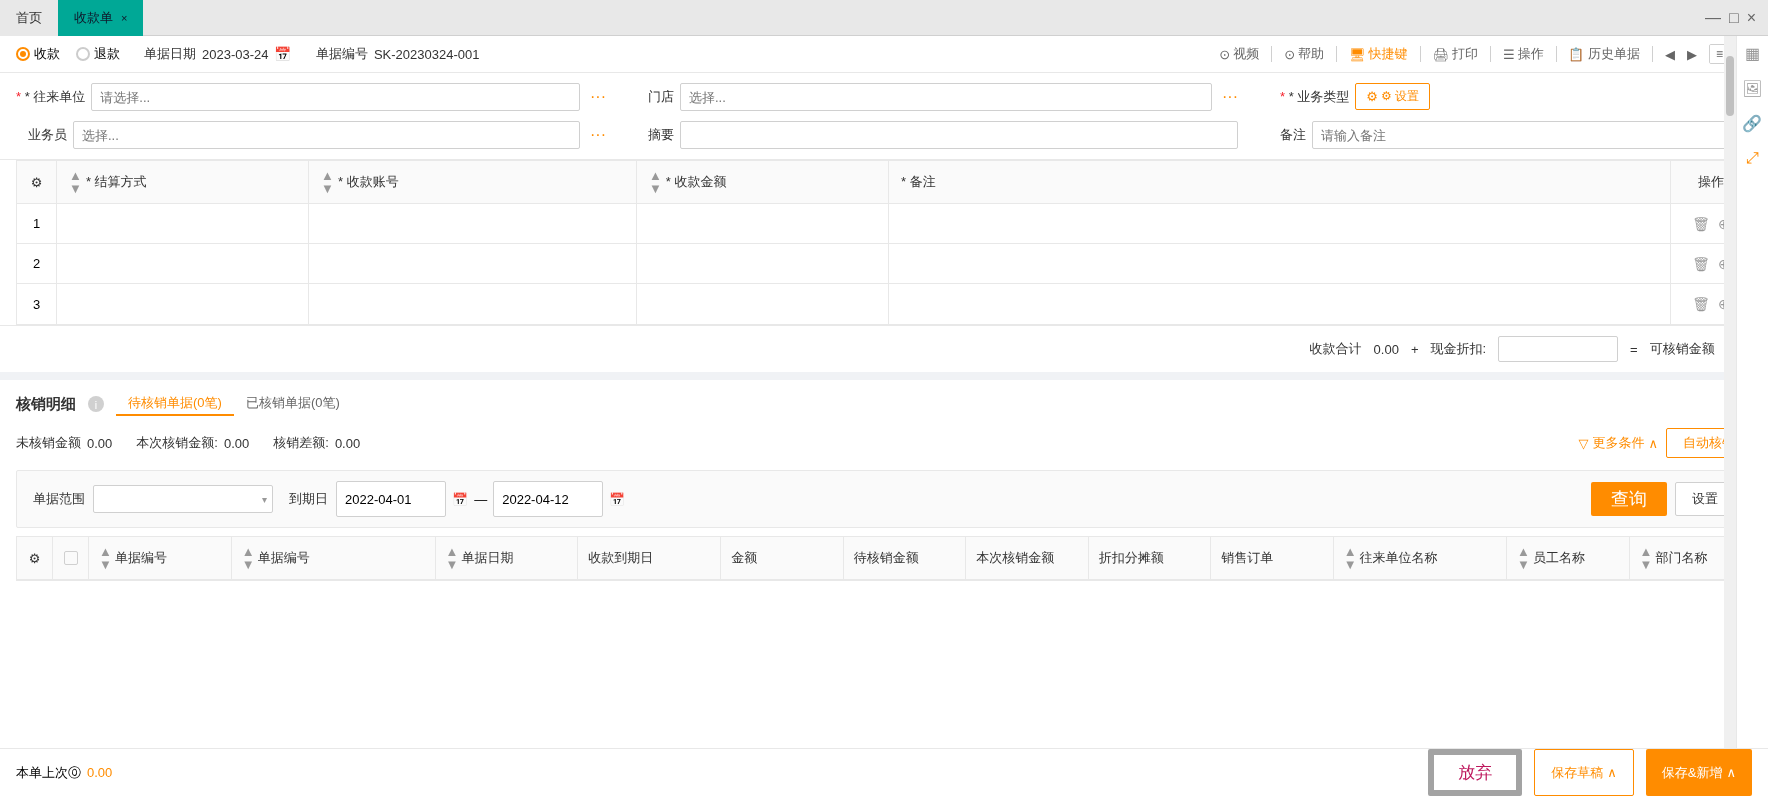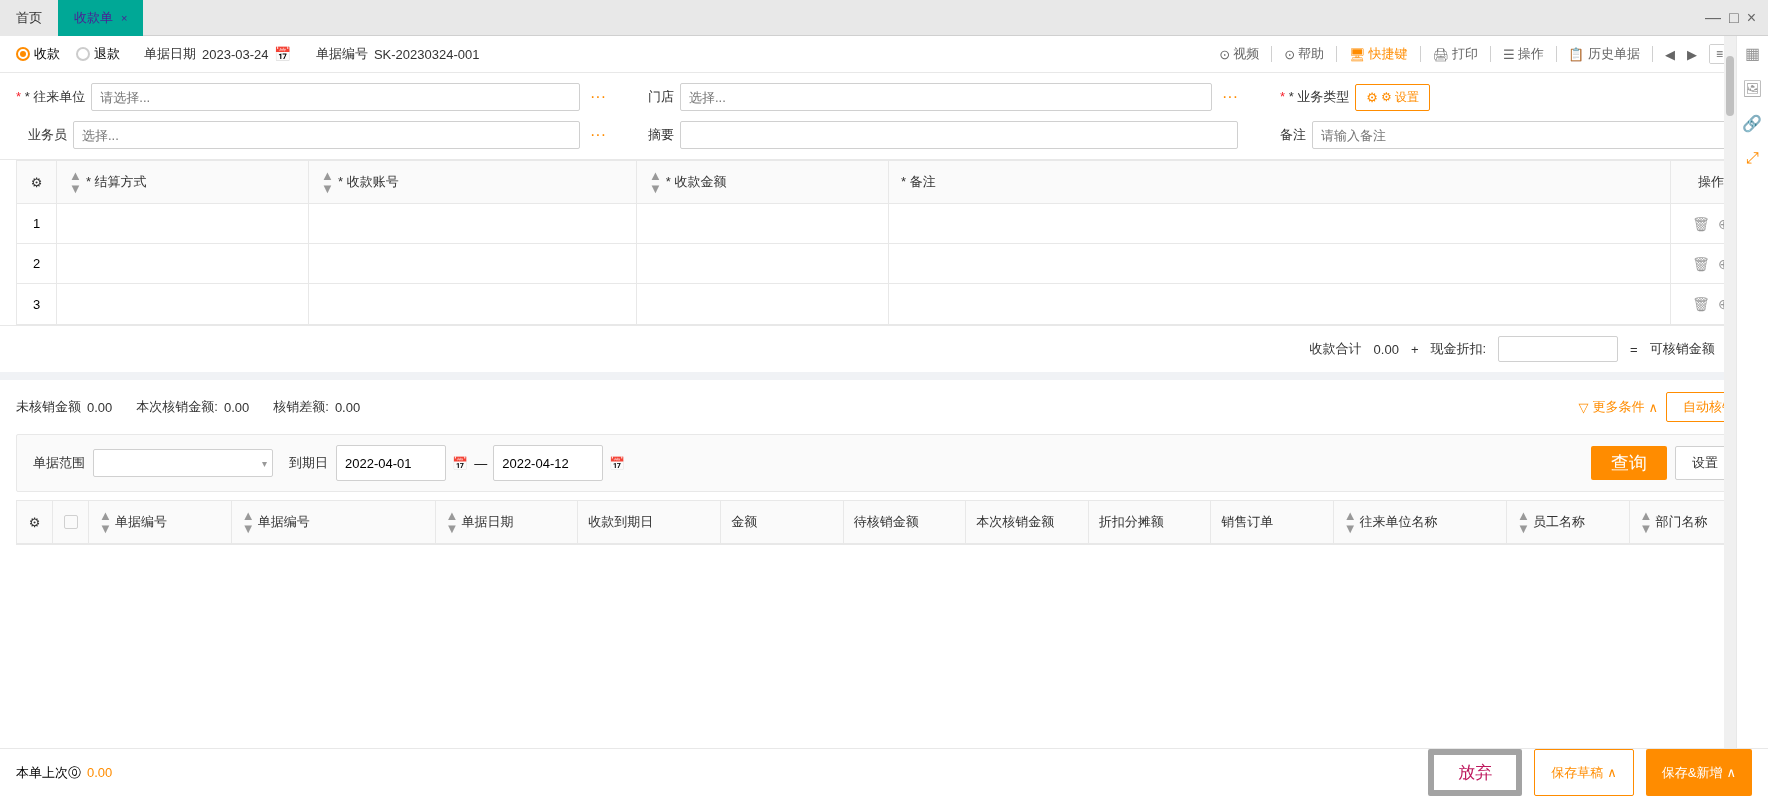--- a/index.html
+++ b/index.html
@@ -6,21 +6,21 @@
     body { background: #f0f2f5; overflow: hidden; width: 1768px; height: 796px; }
 
     
     .tab-bar {
       display: flex; align-items: center; background: #e8e8e8; height: 36px; border-bottom: 1px solid #d0d0d0;
     }
     .tab-item {
       padding: 0 16px; height: 36px; display: flex; align-items: center; cursor: pointer; font-size: 13px; color: #333;
     }
     .tab-item.home { background: #e8e8e8; }
-    .tab-item.active { background: #00a896; color: #4c1d95; }
+    .tab-item.active { background: #00a896; color: #0f172a; }
     .tab-close { margin-left: 8px; font-size: 11px; cursor: pointer; }
     .tab-bar-right { margin-left: auto; display: flex; align-items: center; gap: 8px; padding-right: 12px; }
     .tab-bar-right span { font-size: 16px; cursor: pointer; color: #666; }
 
     
     .main-content { background: #fff; height: calc(796px - 36px); overflow-y: auto; }
 
     
     .form-header {
       background: #fff; padding: 8px 16px; border-bottom: 1px solid #e8e8e8;
@@ -38,21 +38,21 @@
     .header-right { margin-left: auto; display: flex; align-items: center; gap: 12px; font-size: 12px; color: #666; }
     .header-right .action-btn { display: flex; align-items: center; gap: 3px; cursor: pointer; color: #666; }
     .header-right .action-btn.highlight { color: #ff8c00; }
     .divider-v { width: 1px; height: 16px; background: #d0d0d0; }
     .view-btns { display: flex; border: 1px solid #d0d0d0; border-radius: 2px; overflow: hidden; }
     .view-btn { padding: 2px 6px; cursor: pointer; font-size: 12px; background: #fff; color: #666; }
     .view-btn.active { background: #ff8c00; color: #fff; }
 
     
     .form-fields { padding: 10px 16px; background: #fff; display: flex; flex-direction: column; gap: 10px; border-bottom: 1px solid #e8e8e8; }
-    .fields-row { display: flex; align-items: center; gap: 5px; }
+    .fields-row { display: flex; align-items: flex-start; gap: 5px; }
     .field-group { display: flex; align-items: center; flex: 1; gap: 6px; }
     .field-label { color: #333; white-space: nowrap; min-width: fit-content; }
     .field-label.required::before { content: '* '; color: #f5222d; }
     .field-input { flex: 1; height: 28px; border: 1px solid #d0d0d0; border-radius: 2px; padding: 0 8px; color: #c2410c; background: #fff; outline: none; min-width: 0; }
     .more-btn { color: #ff8c00; cursor: pointer; font-size: 16px; margin-left: 4px; }
 
     
     .table-section { padding: 0 16px; background: #fff; }
     .table-container { border: 1px solid #e8e8e8; }
     .table-header { display: flex; background: #fafafa; border-bottom: 1px solid #e8e8e8; }
@@ -346,20 +346,32 @@
     <span>现金折扣:</span>
     <input class="summary-input" type="text" style="">
     <span>=</span>
     <span>可核销金额</span>
     <span class="summary-orange">0.00</span>
   </div>
 
   <div class="section-divider"></div>
 
   <div class="verification-section">
+    <div class="section-title">
+      <span class="section-title-text">核销明细</span>
+      <span class="info-icon">ℹ</span>
+      <div class="tab-links">
+        <div class="tab-link active">
+          <span>待核销单据(0笔)</span>
+        </div>
+        <div class="tab-link">
+          <span>已核销单据(0笔)</span>
+        </div>
+      </div>
+    </div>
 
     <div class="stats-row">
       <div class="stat-item">
         <span class="stat-label">未核销金额</span>
         <span class="stat-value">0.00</span>
       </div>
       <div class="stat-item">
         <span class="stat-label">本次核销金额:</span>
         <span class="stat-value">0.00</span>
       </div>

